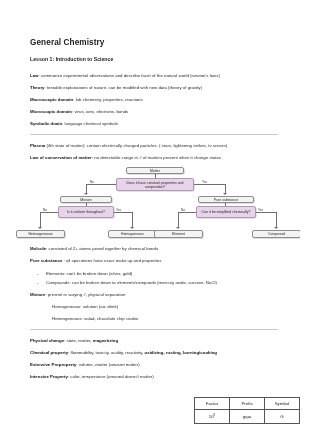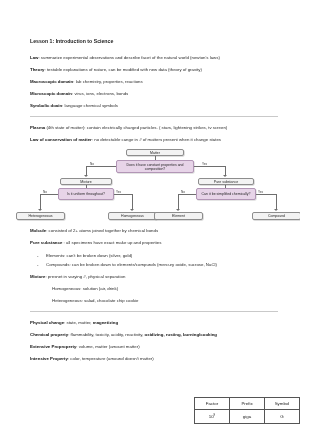--- a/index.html
+++ b/index.html
@@ -91,20 +91,21 @@
     min-width:22px;
   }
   .unit-table th{font-weight:normal;}
   sup{font-size:.68em;vertical-align:super;}
 </style>
 </head>
 <body>
 
 <div class="page">
 
+  <h1 class="title">General Chemistry</h1>
   <div class="lesson">Lesson 1: Introduction to Science</div>
 
   <p class="line"><b>Law</b><span>: summarize experimental observations and describe facet of the natural world (newton's laws)</span></p>
   <p class="line"><b>Theory</b><span>: testable explanations of nature, can be modified with new data (theory of gravity)</span></p>
   <p class="line"><b>Macroscopic domain</b><span>: lab chemistry, properties, reactions</span></p>
   <p class="line"><b>Microscopic domain</b><span>: virus, ions, electrons, bonds</span></p>
   <p class="line"><b>Symbolic doain</b><span>: language chemical symbols</span></p>
 
   <hr class="hr">
 

